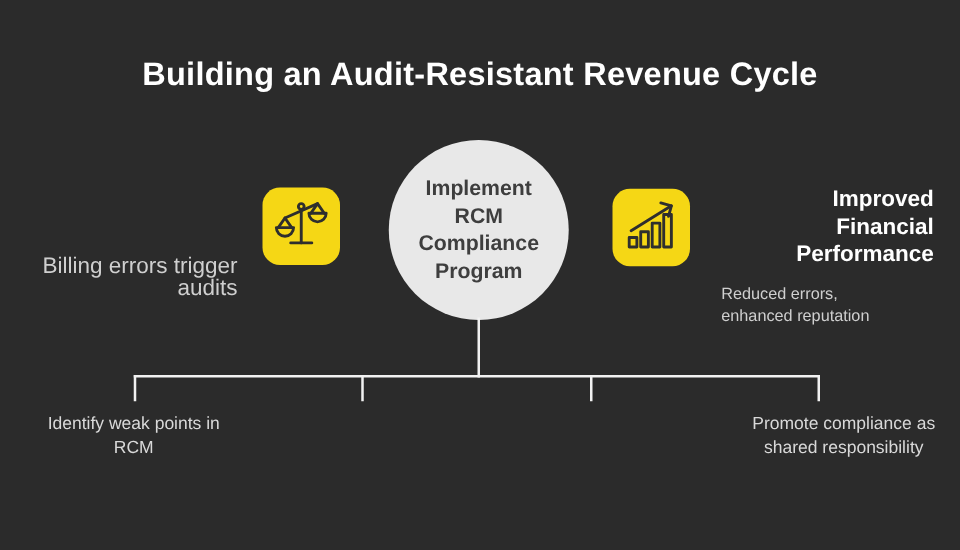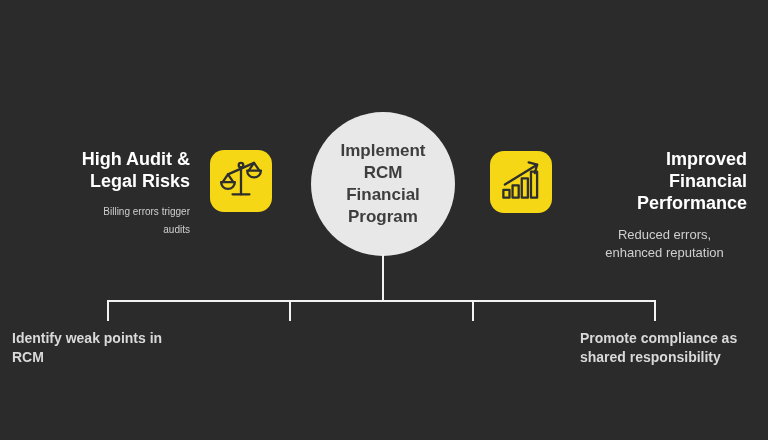--- a/index.html
+++ b/index.html
@@ -21,21 +21,21 @@
     color:var(--heading);font-size:26px;font-weight:700;letter-spacing:.2px;
   }
   .pre{white-space:pre-line;}
   
   .left-heading{
     position:absolute;left:25px;top:148px;width:165px;text-align:right;
     color:var(--heading);font-size:18px;font-weight:700;line-height:22px;
   }
   .left-subtext{
     position:absolute;left:25px;top:203px;width:165px;text-align:right;
-    color:var(--muted);font-size:10px;line-height:18px;
+    color:var(--muted);font-size:18px;line-height:18px;
   }
   
   .badge{
     position:absolute;width:62px;height:62px;border-radius:14px;
     background:var(--accent);display:flex;align-items:center;justify-content:center;
   }
   .badge-left{left:210px;top:150px;}
   .badge-right{left:490px;top:151px;}
   .badge svg{color:var(--icon-stroke);}
   
@@ -45,43 +45,42 @@
   }
   .circle-label{
     color:var(--circle-text);font-size:17px;font-weight:700;line-height:22px;text-align:center;
   }
   
   .right-heading{
     position:absolute;left:577px;top:148px;width:170px;text-align:right;
     color:var(--heading);font-size:18px;font-weight:700;line-height:22px;
   }
   .right-subtext{
-    position:absolute;left:577px;top:226px;width:175px;text-align:center;
+    position:absolute;left:577px;top:226px;width:175px;text-align:left;
     color:var(--muted);font-size:13px;line-height:18px;
   }
   
   .stem{position:absolute;left:382px;top:254px;width:2px;height:48px;background:var(--line);}
   .hline{position:absolute;left:107px;top:300px;width:549px;height:2px;background:var(--line);}
   .tick{position:absolute;top:300px;width:2px;height:21px;background:var(--line);}
   .tick-0{left:107px;} .tick-1{left:289px;} .tick-2{left:472px;} .tick-3{left:654px;}
   
   .branch{
-    position:absolute;top:329px;width:190px;
-    color:var(--branch-text);font-size:14px;font-weight:700;line-height:19px;
+    position:absolute;top:329px;width:190px;text-align:center;
+    color:var(--branch-text);font-size:14px;font-weight:400;line-height:19px;
   }
   .branch-0{left:12px;} .branch-1{left:193px;} .branch-2{left:377px;} .branch-3{left:580px;}
 </style>
 </head>
 <body>
 
 <div class="canvas">
 
+  <div class="title">Building an Audit-Resistant Revenue Cycle</div>
 
-  <div class="left-heading pre">High Audit &amp;
-Legal Risks</div>
   <div class="left-subtext pre">Billing errors trigger
 audits</div>
 
   <div class="badge badge-left">
     <span>
       <svg width="46" height="46" viewBox="0 0 60 60" fill="none" stroke="currentColor" stroke-width="3" stroke-linecap="round" stroke-linejoin="round">
         <path d="M19 50 H41"></path>
         <path d="M30 50 V15"></path>
         <circle cx="30" cy="12" r="3"></circle>
         <path d="M13 24 L47 9"></path>
@@ -89,21 +88,21 @@
         <path d="M4 34 A9 9 0 0 0 22 34 Z"></path>
         <path d="M47 9 L40 19 M47 9 L54 19"></path>
         <path d="M38 19 A9 9 0 0 0 56 19 Z"></path>
       </svg>
     </span>
   </div>
 
   <div class="circle">
     <div class="circle-label pre">Implement
 RCM
-Financial
+Compliance
 Program</div>
   </div>
 
   <div class="badge badge-right">
     <span>
       <svg width="46" height="46" viewBox="0 0 60 60" fill="none" stroke="currentColor" stroke-width="3" stroke-linecap="round" stroke-linejoin="round">
         <rect x="7" y="43" width="8" height="10"></rect>
         <rect x="19" y="37" width="8" height="16"></rect>
         <rect x="31" y="28" width="8" height="25"></rect>
         <rect x="43" y="19" width="8" height="34"></rect>

